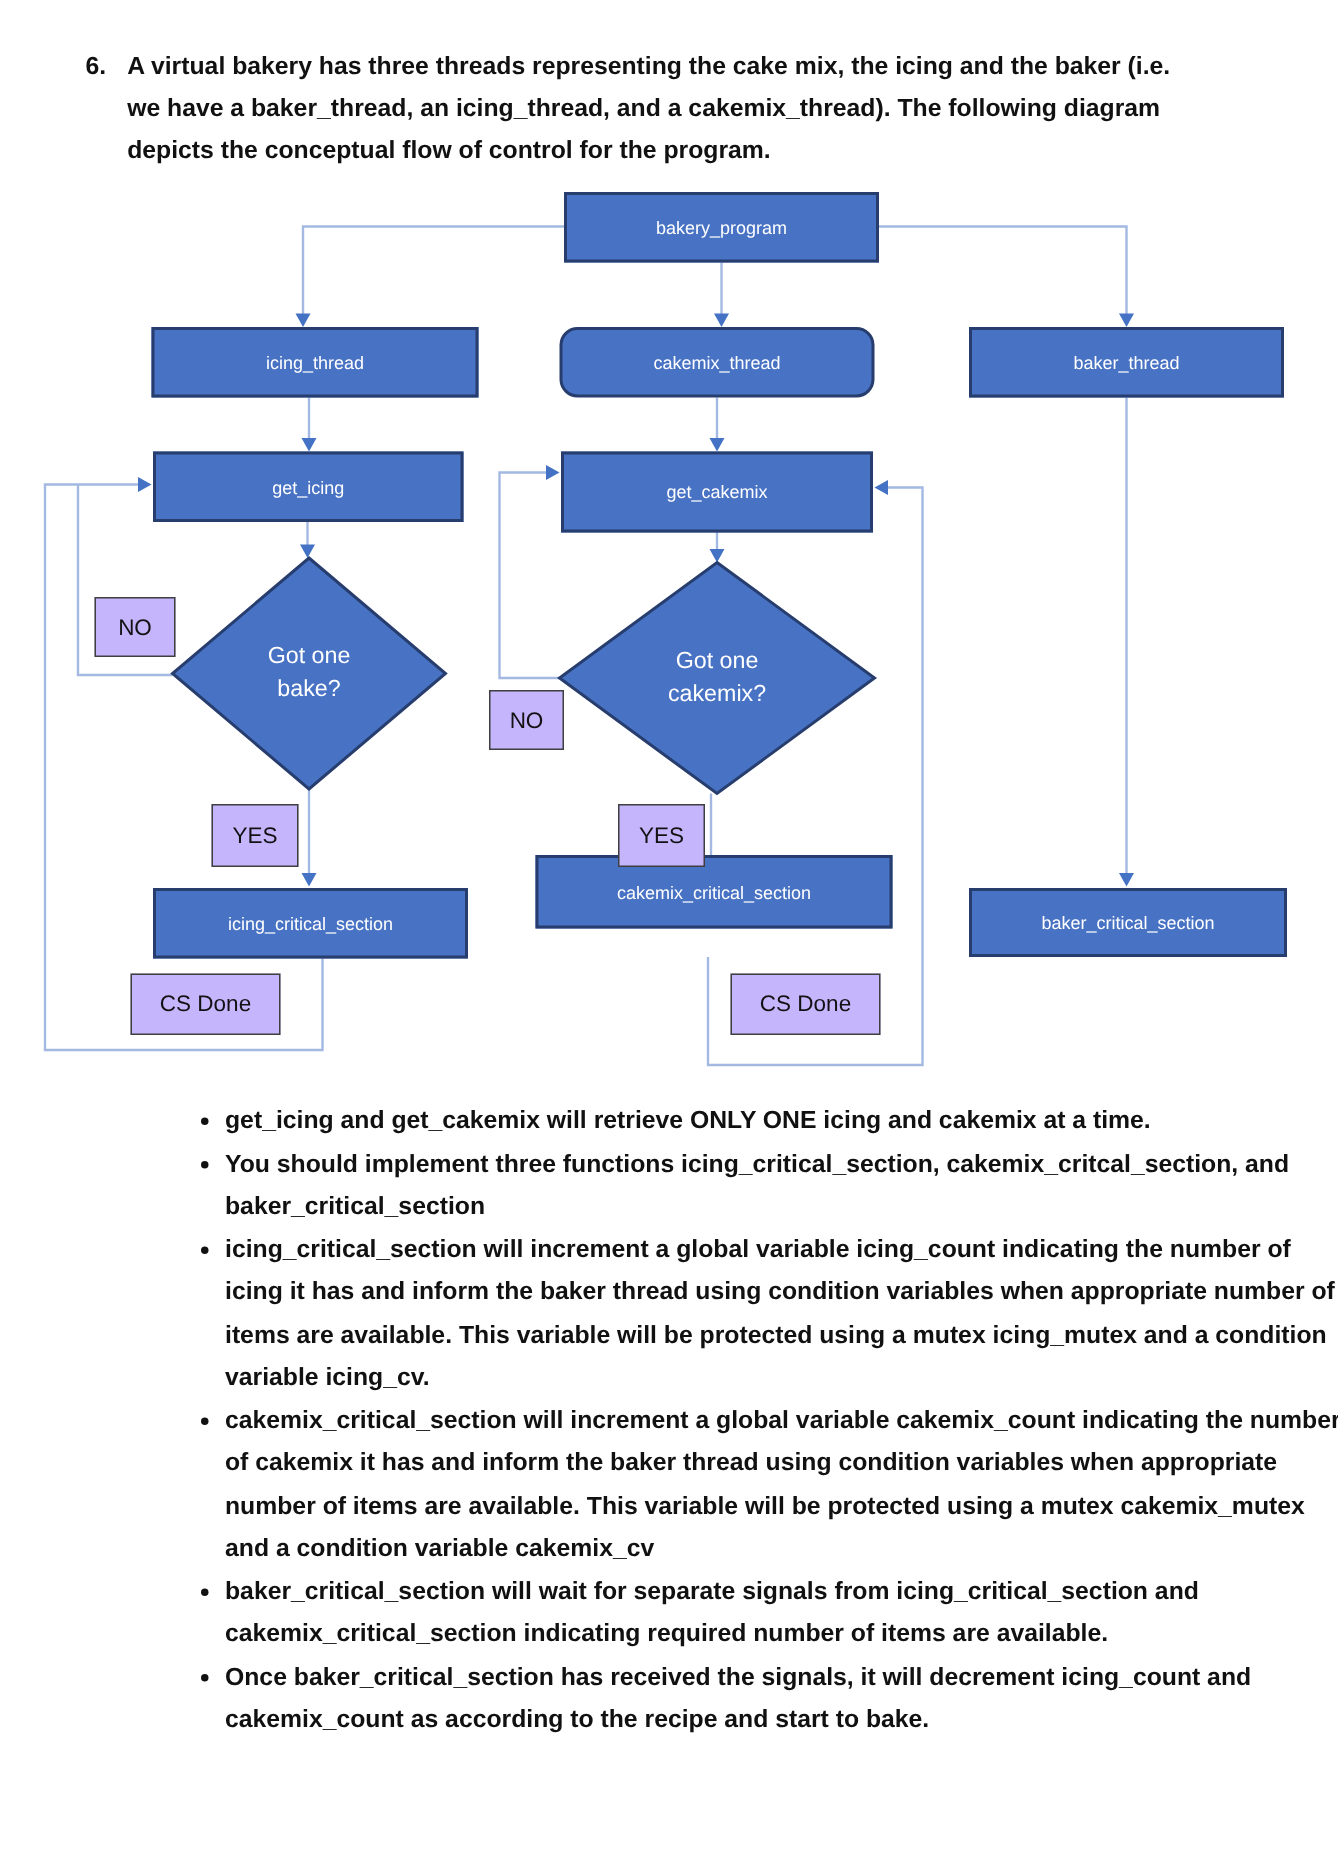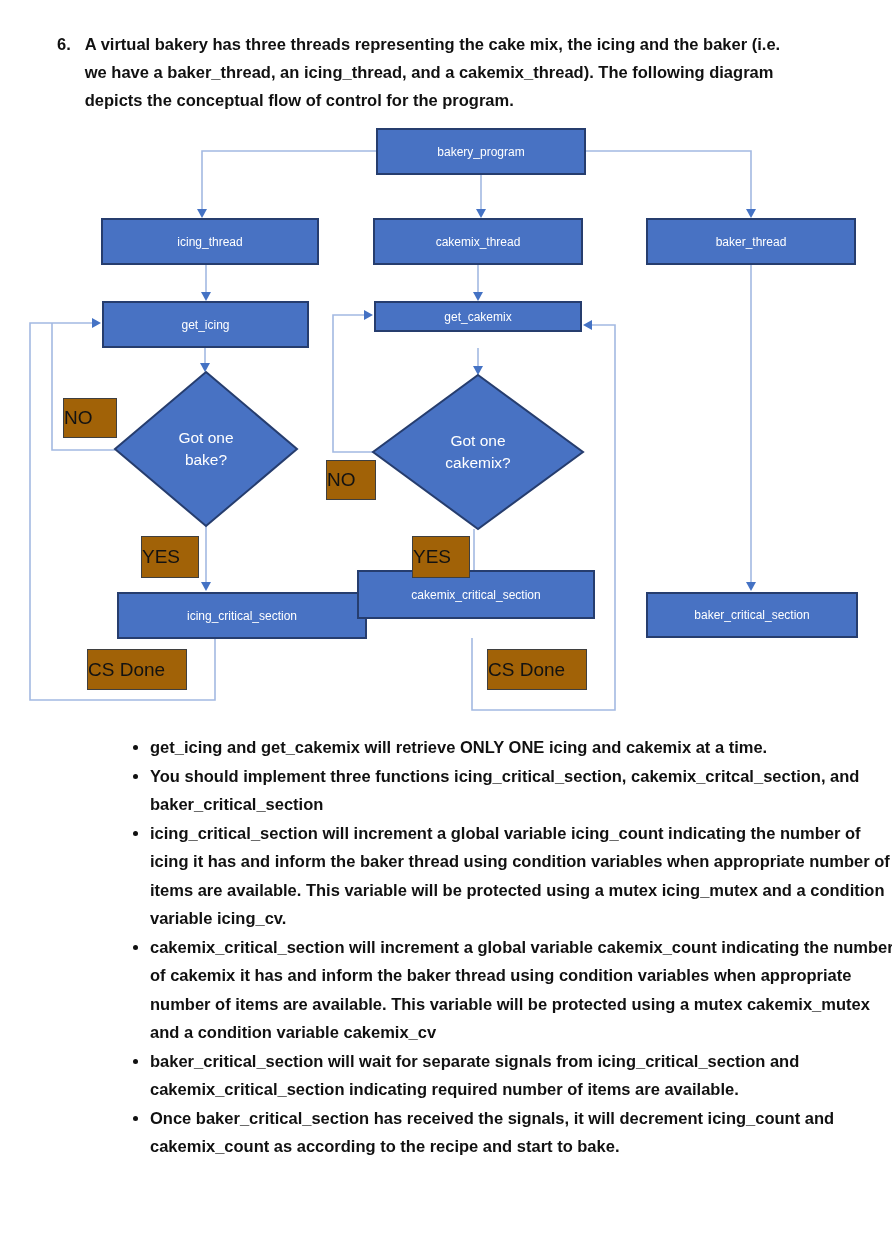--- a/index.html
+++ b/index.html
@@ -21,22 +21,22 @@
   .node{
     position:absolute;background:var(--node_fill);border:2px solid var(--node_border);
     color:#ffffff;font-size:12px;display:flex;align-items:center;justify-content:center;
     box-sizing:border-box;text-align:center;
   }
   .dtext{
     position:absolute;color:#ffffff;font-size:15.5px;line-height:1.45;text-align:center;width:120px;
   }
   .dtext span{display:block;}
   .flag{
-    position:absolute;background:#a16207;border:1.5px solid var(--flag_border);color:#121212;
-    font-size:19px;display:flex;align-items:center;justify-content:flex-start;box-sizing:border-box;
+    position:absolute;background:#c4b5fd;border:1.5px solid var(--flag_border);color:#121212;
+    font-size:15px;display:flex;align-items:center;justify-content:center;box-sizing:border-box;
   }
   
   .bullets{position:absolute;top:733px;left:118px;width:752px;margin:0;padding:0 0 0 32px;}
   .bullets li{
     font-weight:bold;font-size:16.5px;line-height:28.5px;margin:0;padding:0;
   }
 </style>
 </head>
 <body>
 
@@ -87,33 +87,33 @@
       <polygon class="diamond" points="206,252 297,329 206,406 115,329"></polygon>
       <polygon class="diamond" points="478,255 583,332 478,409 373,332"></polygon>
     </svg>
 
     <div class="node" style="left:376px;top:8px;width:210px;height:47px;">
       <span>bakery_program</span>
     </div>
     <div class="node" style="left:101px;top:98px;width:218px;height:47px;">
       <span>icing_thread</span>
     </div>
-    <div class="node" style="left:373px;top:98px;width:210px;height:47px;">
+    <div class="node" style="left:373px;top:98px;width:210px;height:47px;border-radius:12px;">
       <span>cakemix_thread</span>
     </div>
     <div class="node" style="left:646px;top:98px;width:210px;height:47px;">
       <span>baker_thread</span>
     </div>
     <div class="node" style="left:102px;top:181px;width:207px;height:47px;">
       <span>get_icing</span>
     </div>
-    <div class="node" style="left:374px;top:181px;width:208px;height:31px;">
+    <div class="node" style="left:374px;top:181px;width:208px;height:54px;">
       <span>get_cakemix</span>
     </div>
-    <div class="node" style="left:117px;top:472px;width:250px;height:47px;">
+    <div class="node" style="left:102px;top:472px;width:210px;height:47px;">
       <span>icing_critical_section</span>
     </div>
     <div class="node" style="left:357px;top:450px;width:238px;height:49px;">
       <span>cakemix_critical_section</span>
     </div>
     <div class="node" style="left:646px;top:472px;width:212px;height:46px;">
       <span>baker_critical_section</span>
     </div>
 
     <div class="dtext" style="left:146px;top:307px;">

